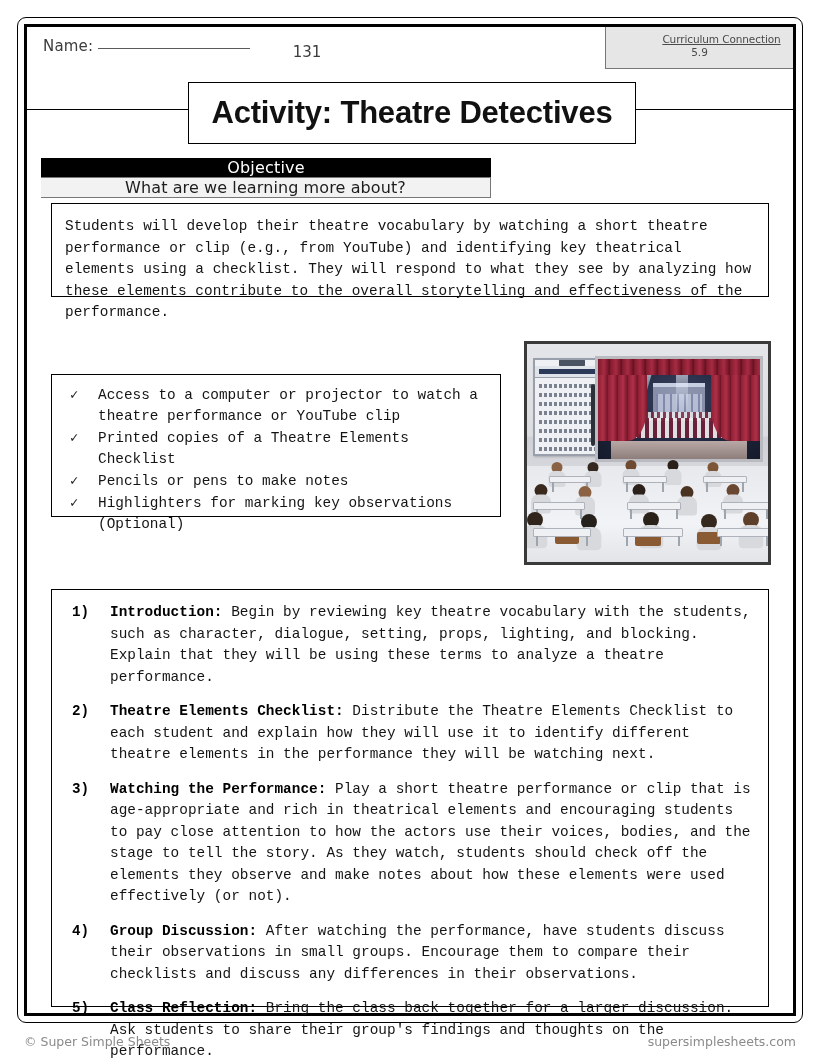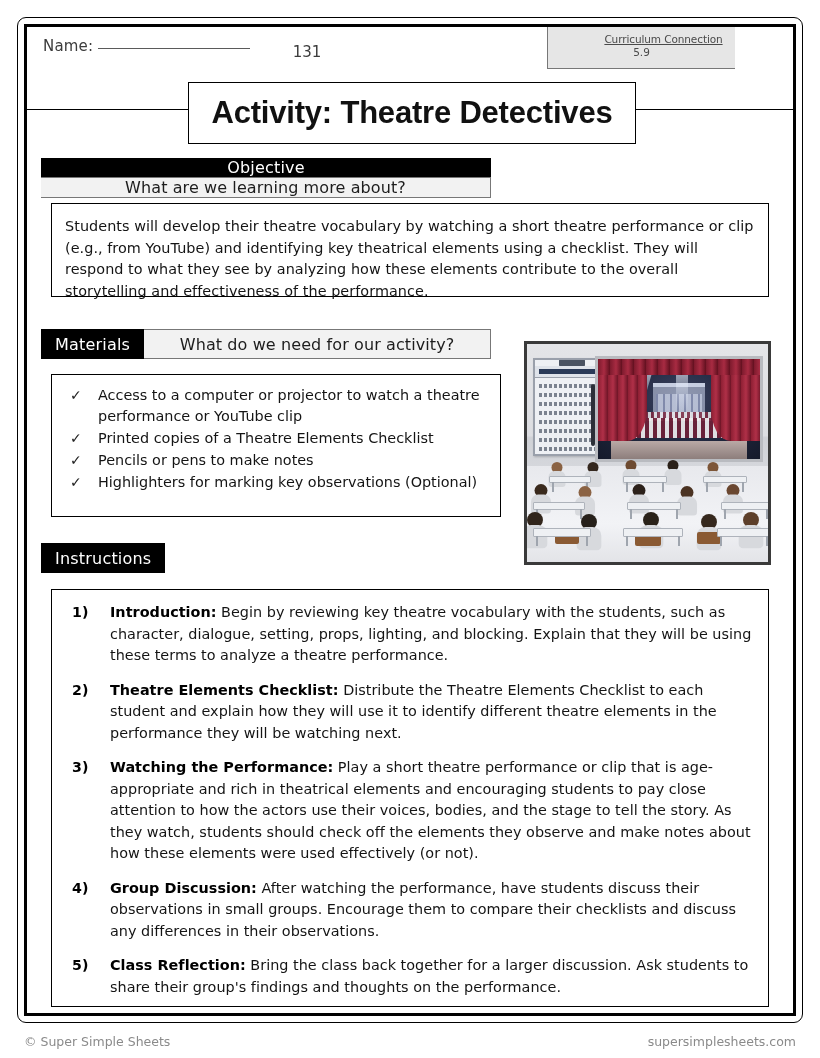--- a/index.html
+++ b/index.html
@@ -28,21 +28,21 @@
     left: 24px; top: 24px;
     width: 772px; height: 992px;
     border: 3px solid #000;
     background: #fff;
   }
 
   
   .header-row {
     position: absolute;
     left: 0; top: 0;
-    width: 708px; height: 40px;
+    width: 766px; height: 40px;
   }
   .name-label {
     position: absolute;
     left: 16px; top: 10px;
     font-size: 15px;
     color: #3c3c3c;
     letter-spacing: .2px;
   }
   .name-rule {
     display: inline-block;
@@ -145,20 +145,21 @@
     justify-content: center;
     flex: 1;
     letter-spacing: .1px;
   }
 
   
   .content-box {
     position: absolute;
     background: #fff;
     border: 1.5px solid #000;
+    font-family: Liberation Mono, monospace;
   }
   .objective-text {
     padding: 12px 13px 10px 13px;
     font-size: 14.4px;
     line-height: 21.5px;
     color: #141414;
     letter-spacing: .05px;
   }
 
   .materials-list {
@@ -385,24 +386,20 @@
 
   <div class="section-head" style="left:14px; top:131px; width:450px;flex-direction:column;">
     <div class="tag">Objective</div>
     <div class="question">What are we learning more about?</div>
   </div>
 
   <div class="content-box" style="left:24px; top:176px; width:718px; height:94px;">
     <div class="objective-text">Students will develop their theatre vocabulary by watching a short theatre performance or clip (e.g., from YouTube) and identifying key theatrical elements using a checklist. They will respond to what they see by analyzing how these elements contribute to the overall storytelling and effectiveness of the performance.</div>
   </div>
 
-  <div class="section-head" style="left:14px; top:302px; width:450px;">
-    <div class="tag">Materials</div>
-    <div class="question">What do we need for our activity?</div>
-  </div>
 
   <div class="content-box" style="left:24px; top:347px; width:450px; height:143px;">
     <ul class="materials-list">
       <li>
         <span class="check-glyph">✓</span>
         <span>Access to a computer or projector to watch a theatre performance or YouTube clip</span>
       </li>
       <li>
         <span class="check-glyph">✓</span>
         <span>Printed copies of a Theatre Elements Checklist</span>
@@ -525,21 +522,20 @@
       <div class="chairback" style="left:28px;  top:188px; width:24px; height:12px;"></div>
       <div class="chairback" style="left:108px; top:190px; width:26px; height:12px;"></div>
       <div class="chairback" style="left:170px; top:188px; width:24px; height:12px;"></div>
       <div class="desk" style="left:6px;   top:184px; width:58px; height:9px;"></div>
       <div class="desk" style="left:96px;  top:184px; width:60px; height:9px;"></div>
       <div class="desk" style="left:190px; top:184px; width:54px; height:9px;"></div>
     </div>
   </div>
 
   <div class="section-head" style="left:14px; top:516px; width:450px;">
-    <div class="tag">Instructions</div>
   </div>
 
   <div class="content-box" style="left:24px; top:562px; width:718px; height:418px;">
     <ol class="instructions-list">
       <li>
         <span class="step-num">1)</span>
         <span class="step-title">Introduction:</span><span> Begin by reviewing key theatre vocabulary with the students, such as character, dialogue, setting, props, lighting, and blocking. Explain that they will be using these terms to analyze a theatre performance.</span>
       </li>
       <li>
         <span class="step-num">2)</span>

